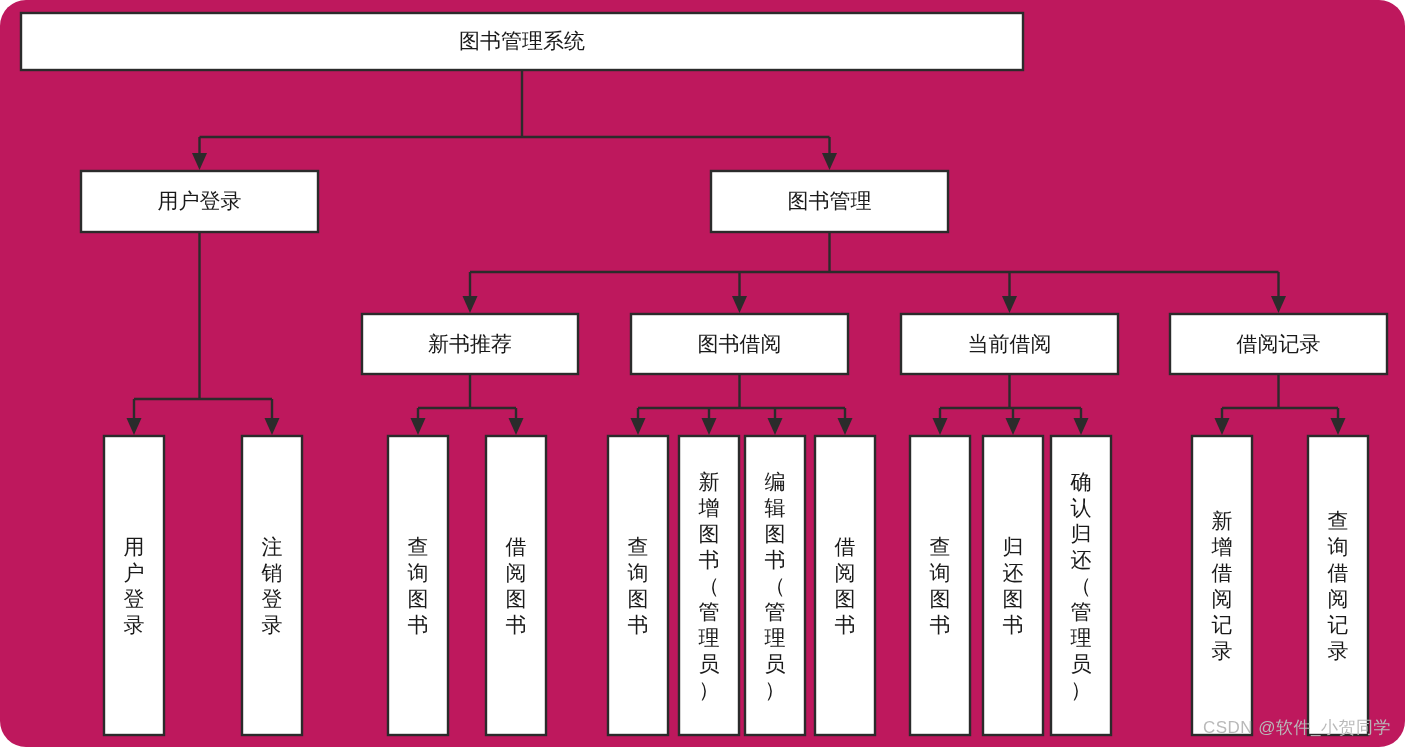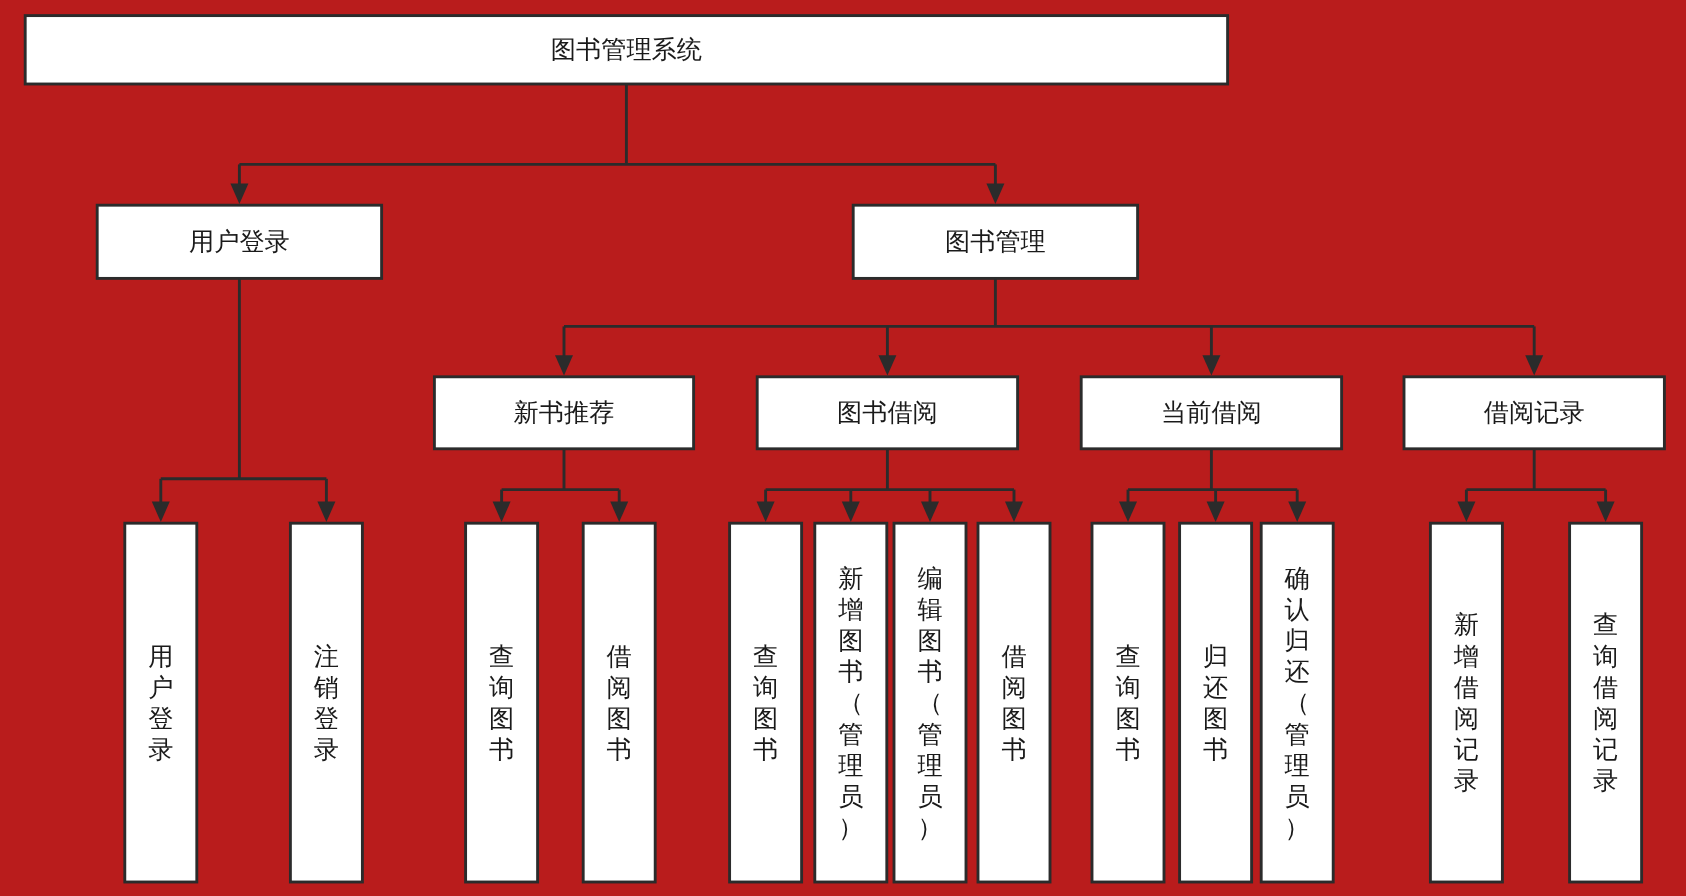--- a/index.html
+++ b/index.html
@@ -7,22 +7,23 @@
     padding: 0;
     background: #ffffff;
   }
   body {
     font-family: "Liberation Sans", "DejaVu Sans", sans-serif;
   }
   #canvas {
     position: relative;
     width: 1405px;
     height: 747px;
-    background: #b91c1c;
+    background: #be185d;
     overflow: hidden;
+    border-radius: 26px;
   }
   #diagram-svg {
     position: absolute;
     left: 0;
     top: 0;
     width: 1405px;
     height: 747px;
   }
   .node-box {
     fill: #ffffff;
@@ -216,14 +217,15 @@
           <rect x="1192" y="436" width="60" height="299" class="node-box"></rect>
           <text x="1222" class="node-label-vertical"><tspan x="1222" y="527.78">新</tspan><tspan x="1222" y="553.78">增</tspan><tspan x="1222" y="579.78">借</tspan><tspan x="1222" y="605.78">阅</tspan><tspan x="1222" y="631.78">记</tspan><tspan x="1222" y="657.78">录</tspan></text>
         </g>
         <g>
           <rect x="1308" y="436" width="60" height="299" class="node-box"></rect>
           <text x="1338" class="node-label-vertical"><tspan x="1338" y="527.78">查</tspan><tspan x="1338" y="553.78">询</tspan><tspan x="1338" y="579.78">借</tspan><tspan x="1338" y="605.78">阅</tspan><tspan x="1338" y="631.78">记</tspan><tspan x="1338" y="657.78">录</tspan></text>
         </g>
       </g>
   </svg>
 
+  <div class="watermark">CSDN @软件_小贺同学</div>
 
 </div>
 
 </body></html>

